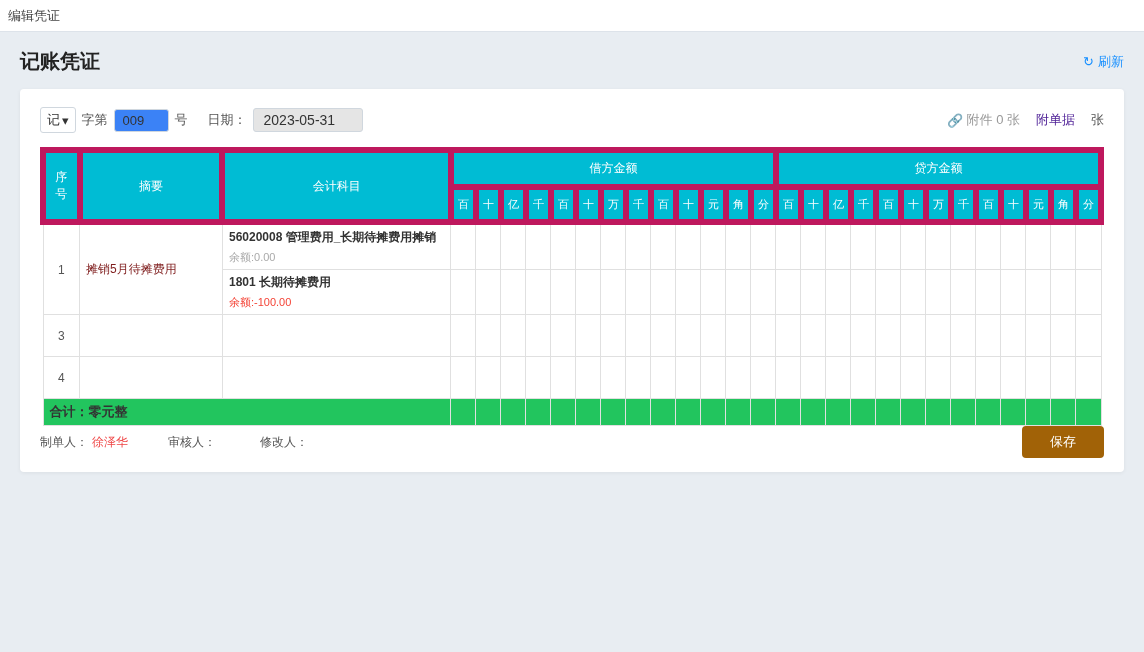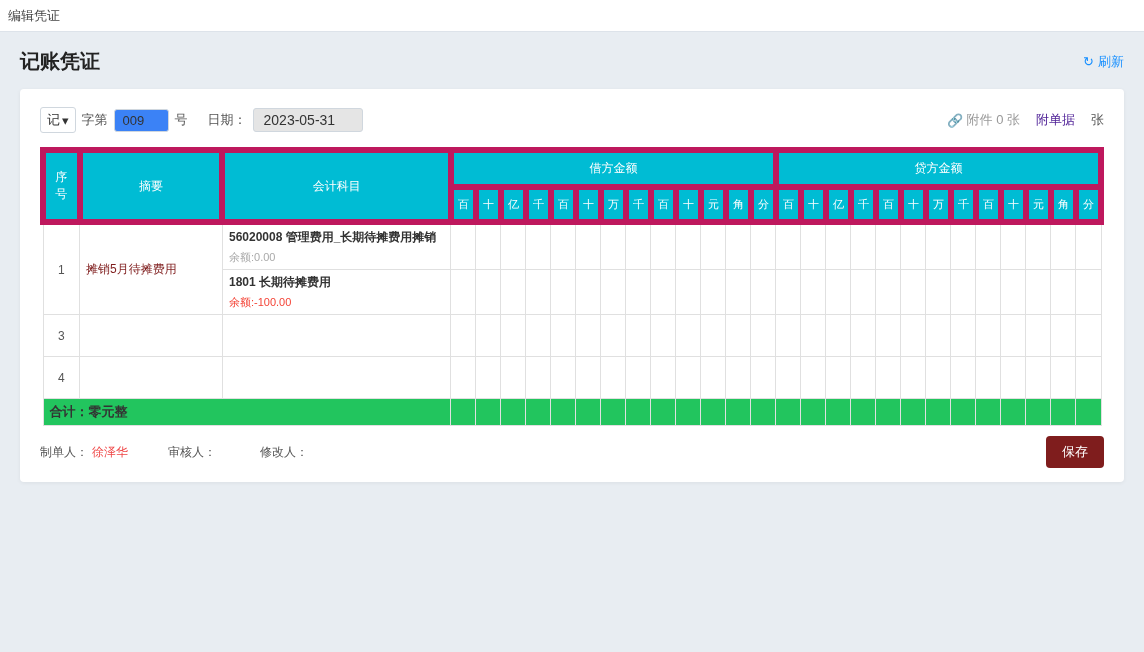--- a/index.html
+++ b/index.html
@@ -185,42 +185,42 @@
     .total-row td {
       background: #22c55e;
       padding: 10px 12px;
       font-weight: bold;
       color: #333;
       border: 1px solid #e0e0e0;
       font-size: 13px;
     }
 
     .footer-row {
-      margin-top: 10px;
+      margin-top: 0;
       display: flex;
       align-items: center;
       gap: 40px;
       color: #aaa;
       font-size: 12px;
     }
     .footer-item {
       display: flex;
       align-items: center;
       gap: 4px;
     }
     .footer-value {
       color: #ef4444;
     }
     .save-btn {
       margin-left: auto;
-      background: #7f1d1d;
+      background: #a16207;
       color: #fff;
       border: none;
       border-radius: 4px;
-      padding: 7px 16px;
+      padding: 7px 28px;
       font-size: 13px;
       cursor: not-allowed;
     }
     .table-wrapper {
       overflow: hidden;
     }
   </style>
 </head>
 <body>
 

